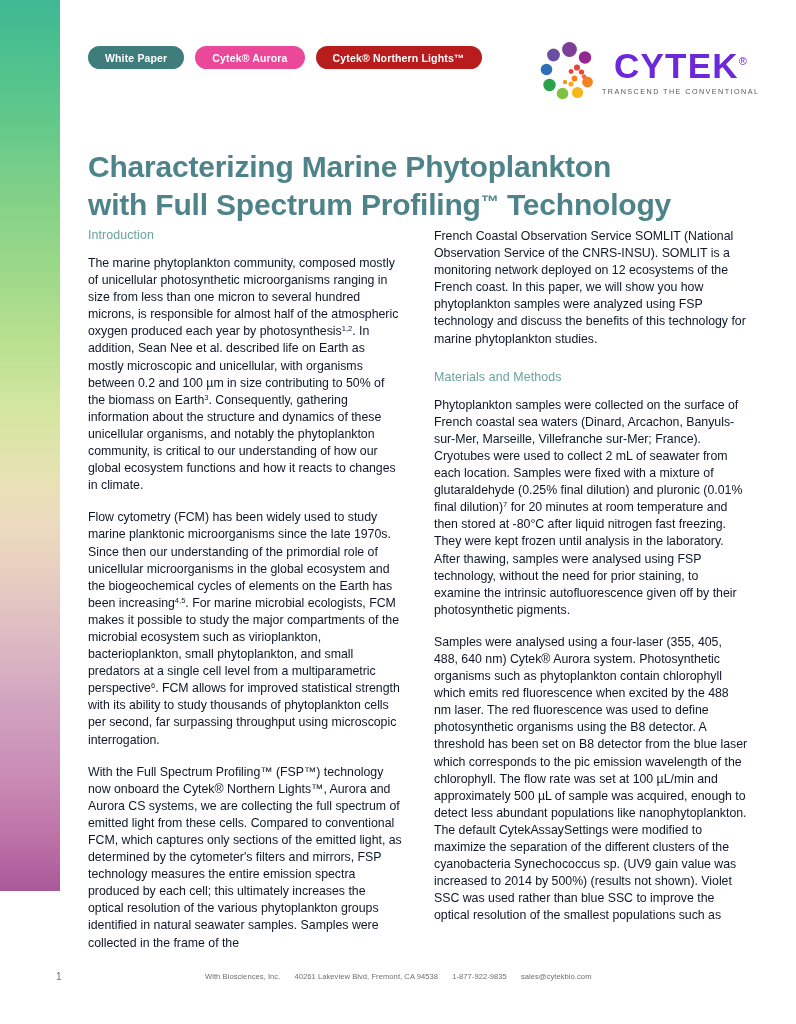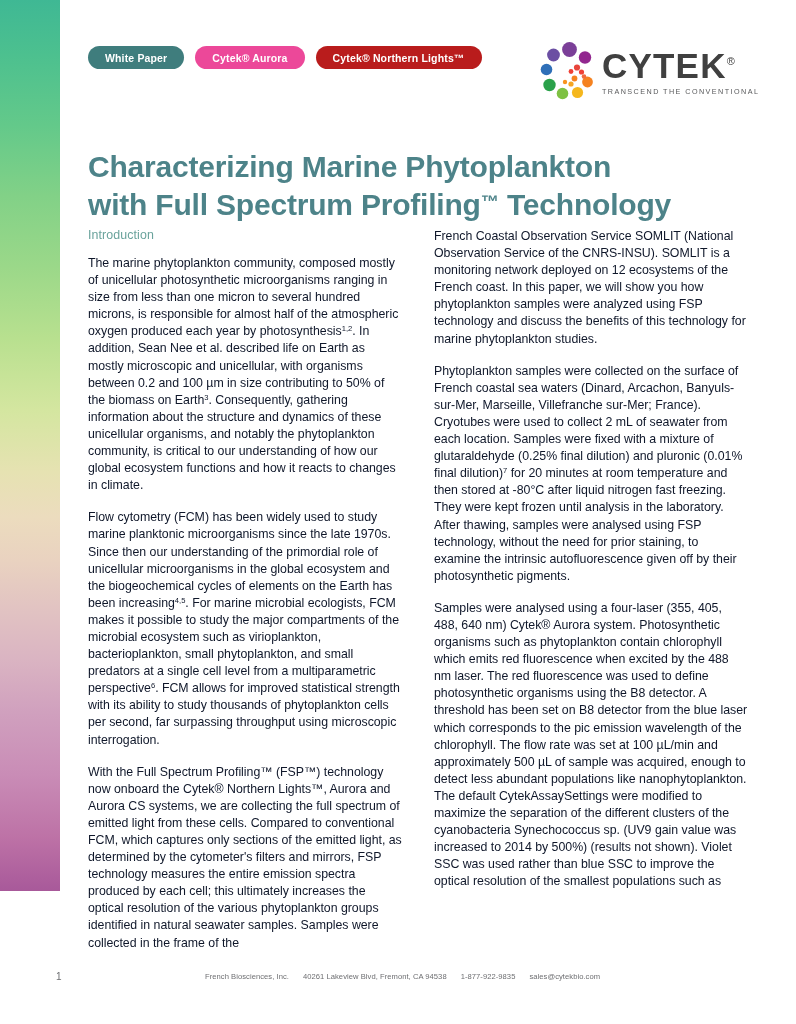--- a/index.html
+++ b/index.html
@@ -53,20 +53,21 @@
     height: 1024px;
   }
 
   
   .header {
     position: absolute;
     left: 88px;
     top: 40px;
     width: 660px;
     height: 70px;
+    text-align: right;
   }
   .badges {
     position: absolute;
     left: 0;
     top: 6px;
     display: flex;
     align-items: center;
     gap: 11px;
   }
   .badge {
@@ -105,21 +106,21 @@
     position: absolute;
     left: 62px;
     top: 8px;
     width: 146px;
   }
   .logo-word {
     font-family: "Liberation Sans", sans-serif;
     font-size: 35px;
     font-weight: bold;
     letter-spacing: 1.2px;
-    color: #404040;
+    color: #6d28d9;
     line-height: 1;
     white-space: nowrap;
   }
   .logo-reg {
     font-size: 11px;
     vertical-align: super;
     font-weight: normal;
   }
   .logo-tag {
     margin-top: 4px;
@@ -263,29 +264,30 @@
 
     <div class="col">
       <h2 class="section-head">Introduction</h2>
       <p>The marine phytoplankton community, composed mostly of unicellular photosynthetic microorganisms ranging in size from less than one micron to several hundred microns, is responsible for almost half of the atmospheric oxygen produced each year by photosynthesis<sup>1,2</sup>. In addition, Sean Nee et al. described life on Earth as mostly microscopic and unicellular, with organisms between 0.2 and 100 µm in size contributing to 50% of the biomass on Earth<sup>3</sup>. Consequently, gathering information about the structure and dynamics of these unicellular organisms, and notably the phytoplankton community, is critical to our understanding of how our global ecosystem functions and how it reacts to changes in climate.</p>
       <p>Flow cytometry (FCM) has been widely used to study marine planktonic microorganisms since the late 1970s. Since then our understanding of the primordial role of unicellular microorganisms in the global ecosystem and the biogeochemical cycles of elements on the Earth has been increasing<sup>4,5</sup>. For marine microbial ecologists, FCM makes it possible to study the major compartments of the microbial ecosystem such as virioplankton, bacterioplankton, small phytoplankton, and small predators at a single cell level from a multiparametric perspective<sup>6</sup>. FCM allows for improved statistical strength with its ability to study thousands of phytoplankton cells per second, far surpassing throughput using microscopic interrogation.</p>
       <p>With the Full Spectrum Profiling™ (FSP™) technology now onboard the Cytek® Northern Lights™, Aurora and Aurora CS systems, we are collecting the full spectrum of emitted light from these cells. Compared to conventional FCM, which captures only sections of the emitted light, as determined by the cytometer's filters and mirrors, FSP technology measures the entire emission spectra produced by each cell; this ultimately increases the optical resolution of the various phytoplankton groups identified in natural seawater samples. Samples were collected in the frame of the</p>
     </div>
 
     <div class="col">
       <p>French Coastal Observation Service SOMLIT (National Observation Service of the CNRS-INSU). SOMLIT is a monitoring network deployed on 12 ecosystems of the French coast. In this paper, we will show you how phytoplankton samples were analyzed using FSP technology and discuss the benefits of this technology for marine phytoplankton studies.</p>
+      <h2 class="section-head" style="margin-top:22px;">Materials and Methods</h2>
       <p>Phytoplankton samples were collected on the surface of French coastal sea waters (Dinard, Arcachon, Banyuls-sur-Mer, Marseille, Villefranche sur-Mer; France). Cryotubes were used to collect 2 mL of seawater from each location. Samples were fixed with a mixture of glutaraldehyde (0.25% final dilution) and pluronic (0.01% final dilution)<sup>7</sup> for 20 minutes at room temperature and then stored at -80°C after liquid nitrogen fast freezing. They were kept frozen until analysis in the laboratory. After thawing, samples were analysed using FSP technology, without the need for prior staining, to examine the intrinsic autofluorescence given off by their photosynthetic pigments.</p>
       <p>Samples were analysed using a four-laser (355, 405, 488, 640 nm) Cytek® Aurora system. Photosynthetic organisms such as phytoplankton contain chlorophyll which emits red fluorescence when excited by the 488 nm laser. The red fluorescence was used to define photosynthetic organisms using the B8 detector. A threshold has been set on B8 detector from the blue laser which corresponds to the pic emission wavelength of the chlorophyll. The flow rate was set at 100 µL/min and approximately 500 µL of sample was acquired, enough to detect less abundant populations like nanophytoplankton. The default CytekAssaySettings were modified to maximize the separation of the different clusters of the cyanobacteria Synechococcus sp. (UV9 gain value was increased to 2014 by 500%) (results not shown). Violet SSC was used rather than blue SSC to improve the optical resolution of the smallest populations such as</p>
     </div>
 
   </div>
 
   <div class="footer">
     <div class="page-number">1</div>
     <div class="footer-info">
-      <span>French Biosciences, Inc.</span>
+      <span>With Biosciences, Inc.</span>
       <span>40261 Lakeview Blvd, Fremont, CA 94538</span>
       <span>1-877-922-9835</span>
       <span>sales@cytekbio.com</span>
     </div>
   </div>
 
 </div>
 
 </body></html>

